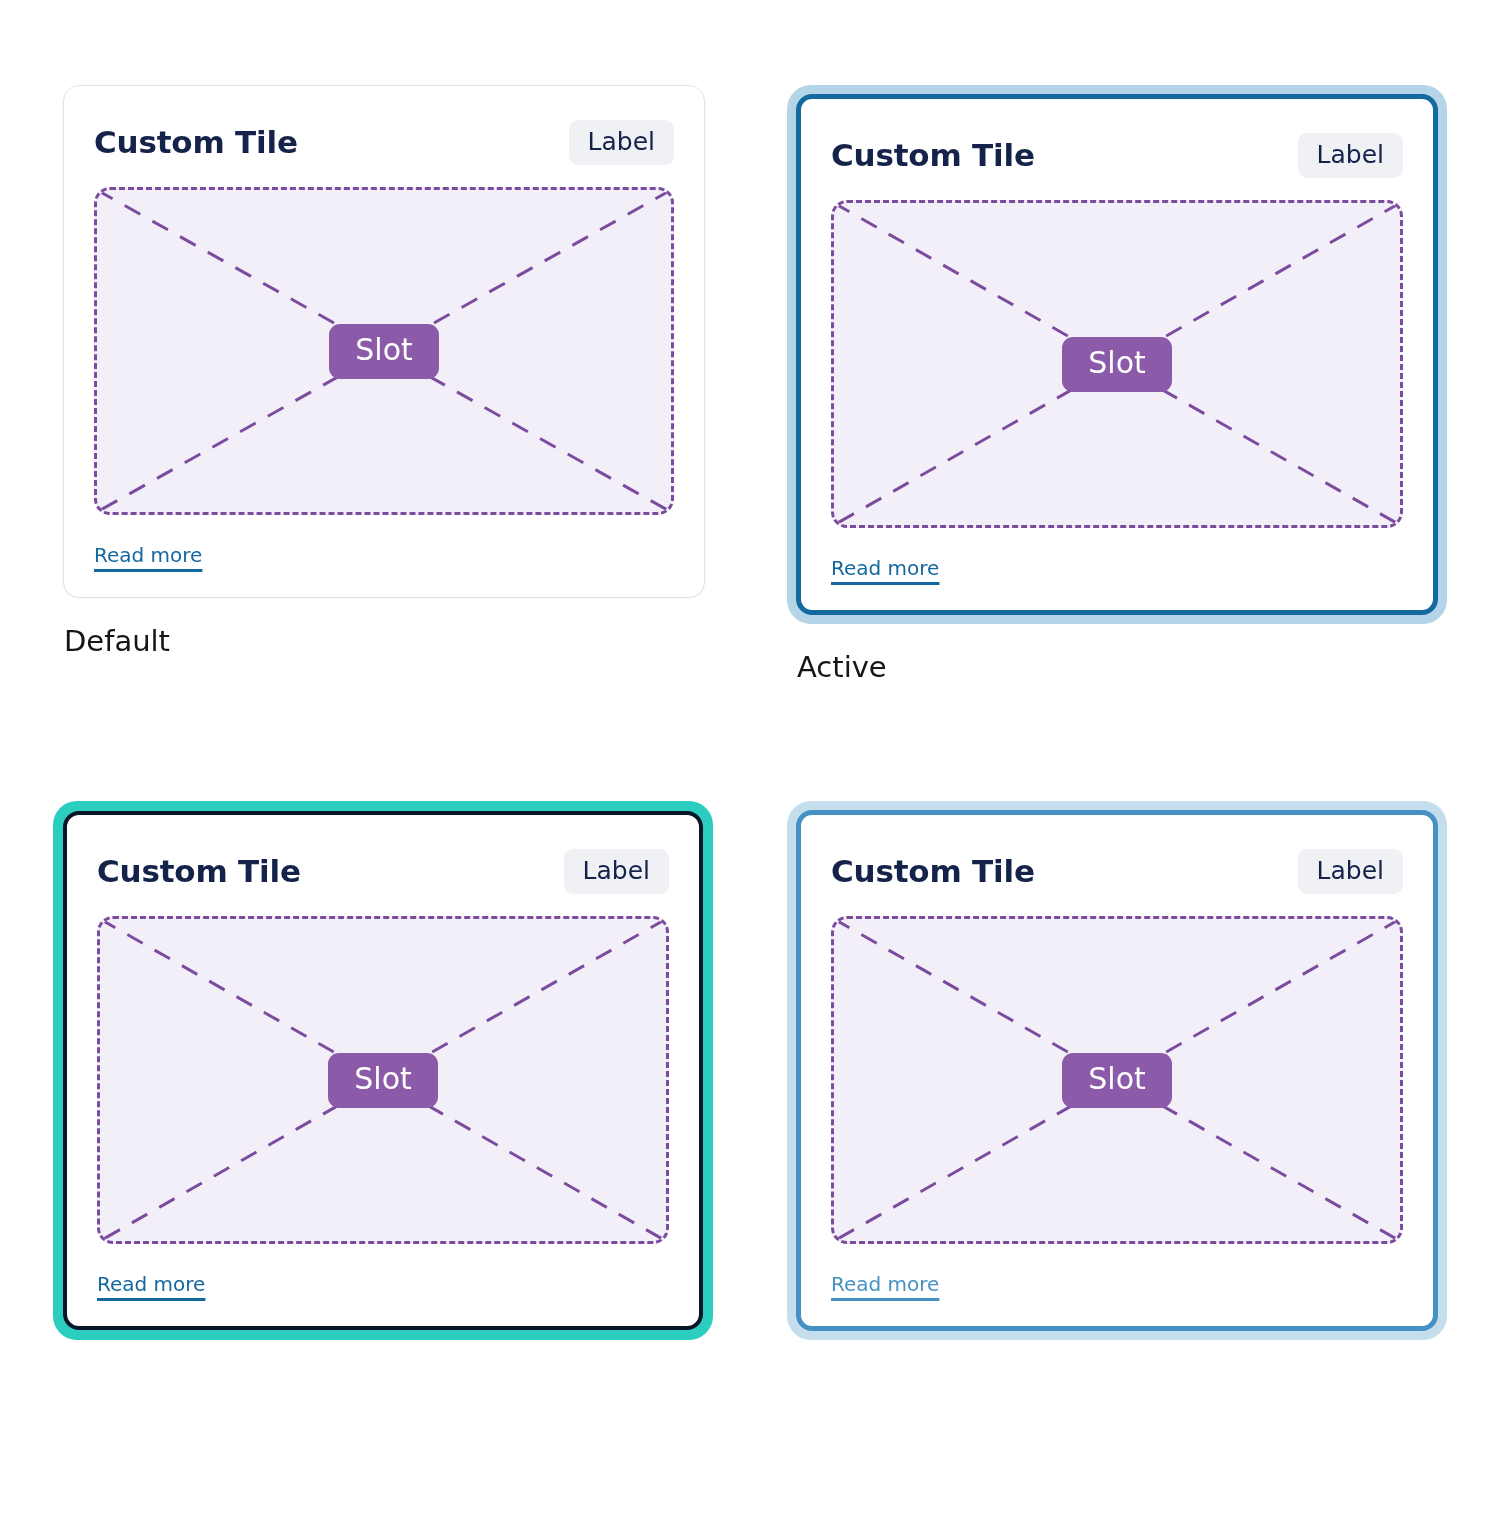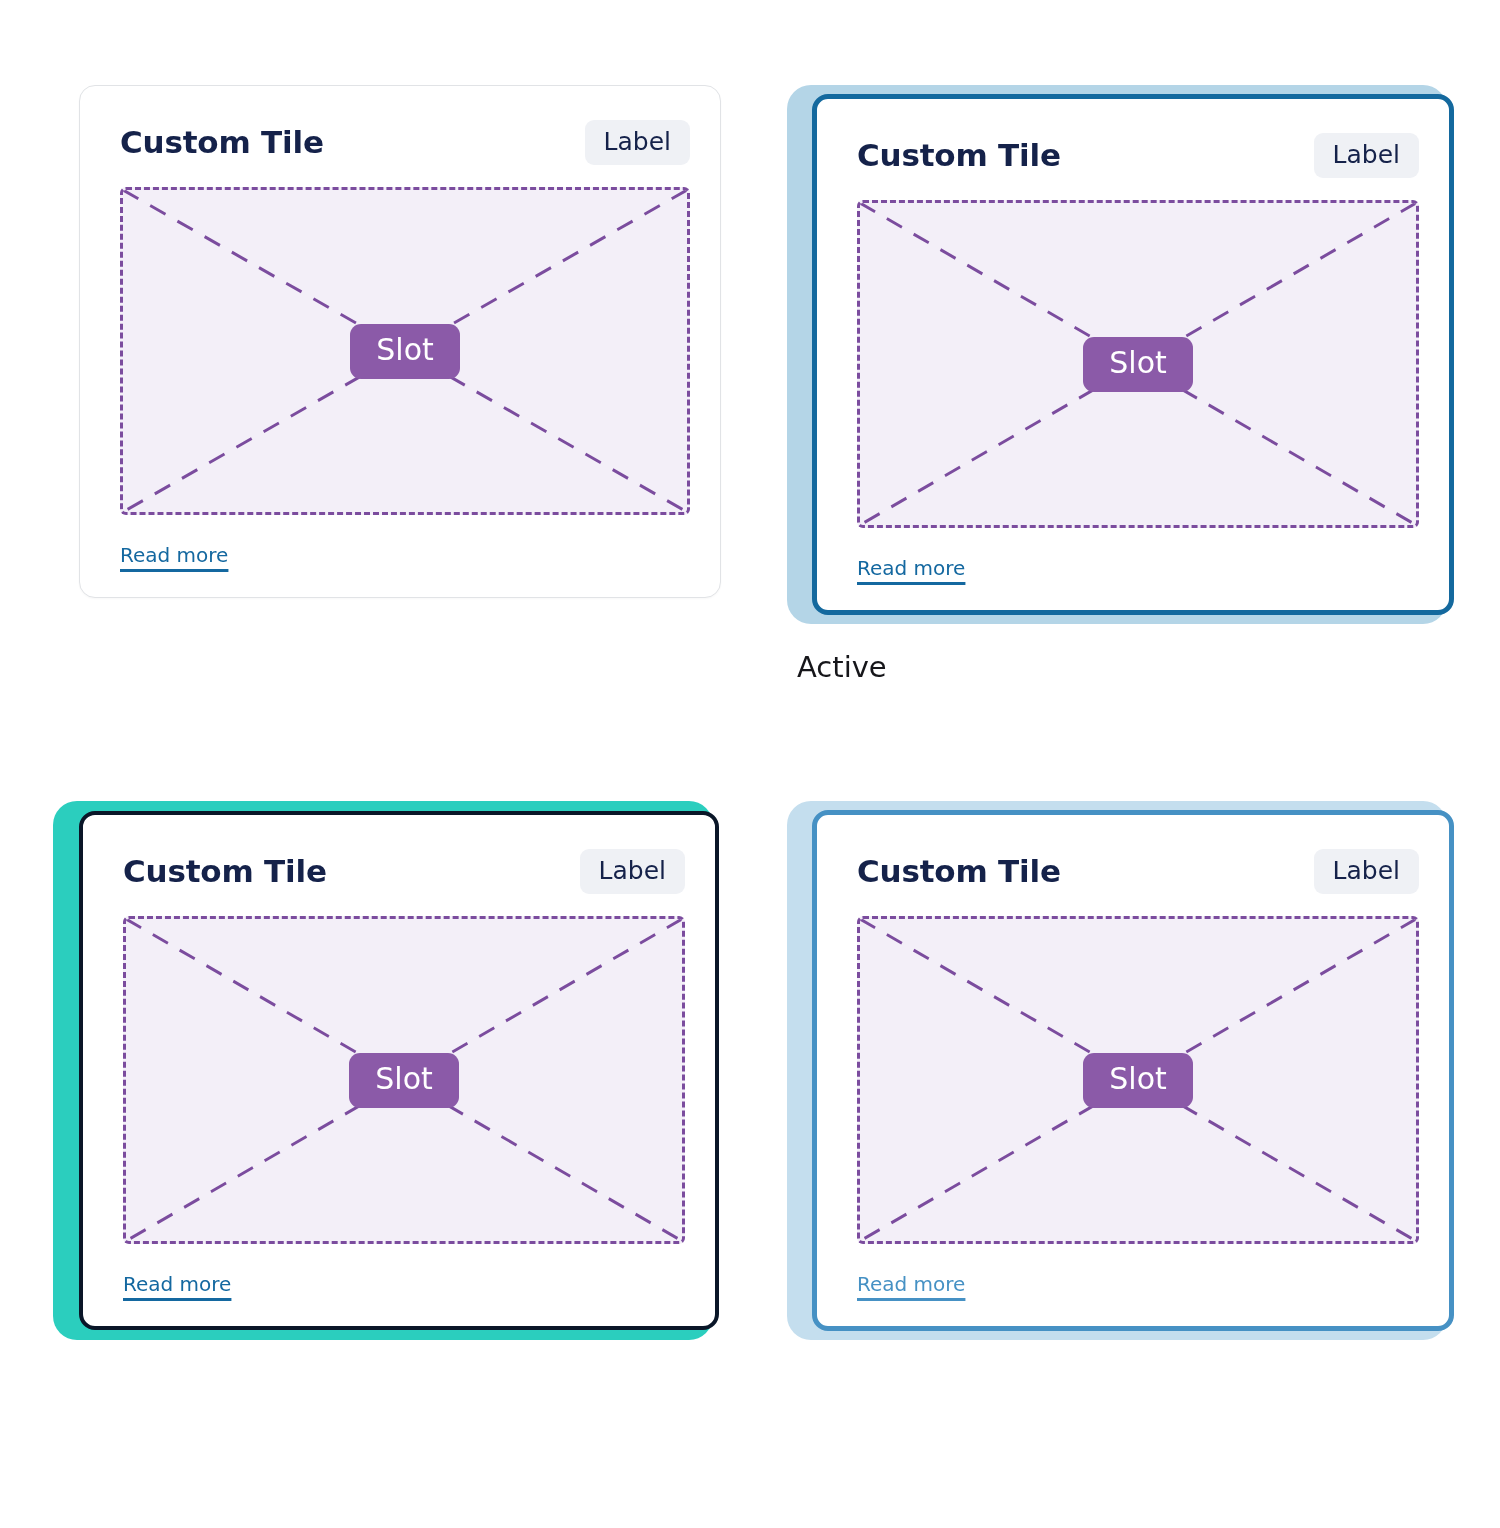--- a/index.html
+++ b/index.html
@@ -36,23 +36,22 @@
     box-sizing: border-box;
     border-radius: 22px;
     padding: 0;
     width: 660px;
   }
 
   .tile {
     box-sizing: border-box;
     background: #ffffff;
     border-radius: 14px;
-    padding: 34px 30px 30px 40px;
+    padding: 34px 30px 30px 30px;
     width: 100%;
-    margin-left: 16px;
   }
 
   
   .state-default .tile-wrap {
     padding: 0;
     width: 642px;
     margin-left: 10px;
   }
   .state-default .tile {
     border: 1px solid #e1e3e6;
@@ -116,21 +115,21 @@
     line-height: 1;
     white-space: nowrap;
   }
 
   
   .slot-box {
     position: relative;
     height: 322px;
     background: #f3eff8;
     border: 3px dashed #7b4c9e;
-    border-radius: 6px;
+    border-radius: 16px;
     display: flex;
     align-items: center;
     justify-content: center;
     overflow: hidden;
   }
   .slot-box svg.cross {
     position: absolute;
     inset: 0;
     width: 100%;
     height: 100%;
@@ -185,20 +184,21 @@
         <div class="slot-box">
           <svg class="cross" preserveAspectRatio="none" viewBox="0 0 580 322">
             <line x1="0" y1="0" x2="580" y2="322" stroke="#7b4c9e" stroke-width="3" stroke-dasharray="18 14"></line>
             <line x1="580" y1="0" x2="0" y2="322" stroke="#7b4c9e" stroke-width="3" stroke-dasharray="18 14"></line>
           </svg>
           <div class="slot-chip">Slot</div>
         </div>
         <a class="tile-link">Read more</a>
       </div>
     </div>
+    <div class="state-caption">Default</div>
   </div>
 
   <div class="demo demo-col-2 demo-row-1 state-hover">
     <div class="tile-wrap">
       <div class="tile">
         <div class="tile-header">
           <div class="tile-title">Custom Tile</div>
           <div class="tile-badge">Label</div>
         </div>
         <div class="slot-box">

